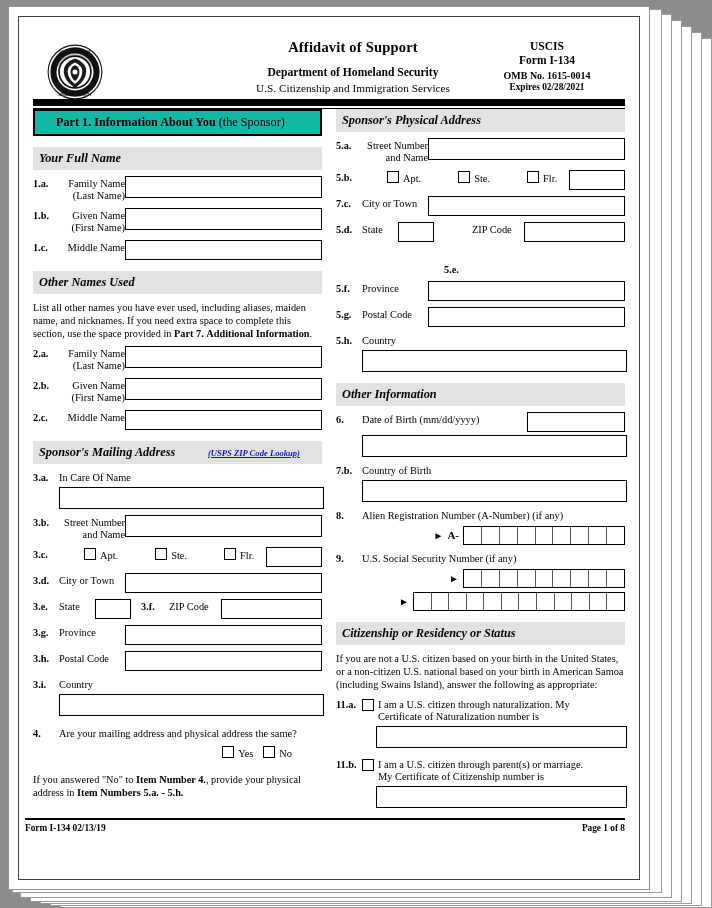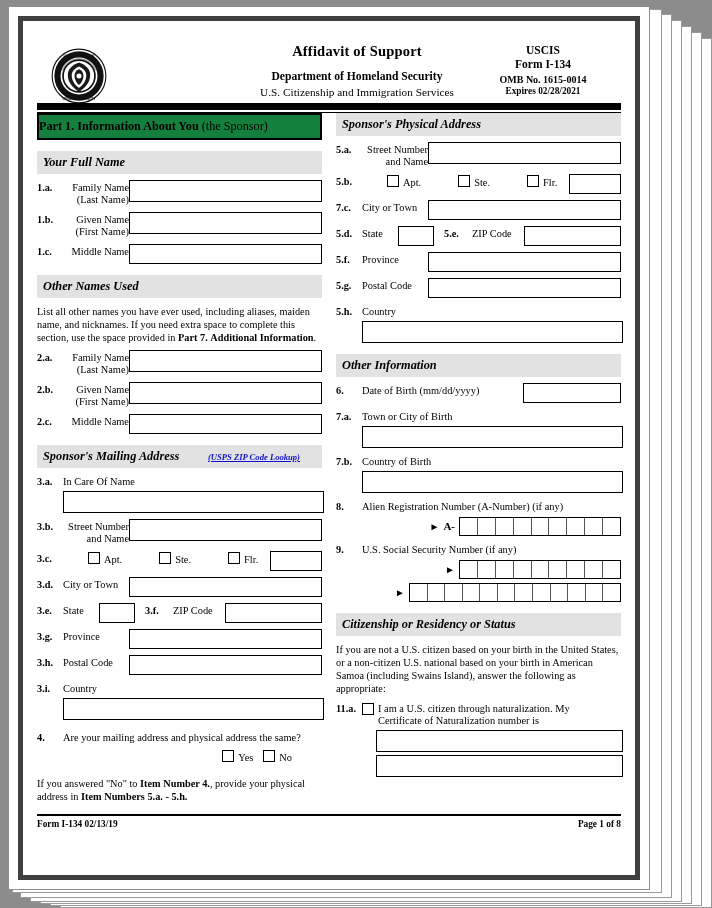--- a/index.html
+++ b/index.html
@@ -22,21 +22,21 @@
     left:8px;top:6px;
     width:642px;height:884px;
     background:#ffffff;
     border:1px solid #8f8f8f;
     box-sizing:border-box;
     z-index:20;
   }
   .page-inner{
     position:absolute;
     left:9px;top:9px;right:9px;bottom:9px;
-    border:5px solid #404040;
+    border:1px solid #404040;
     box-sizing:border-box;
   }
   .content{
     position:absolute;
     left:0;top:0;right:0;bottom:0;
     padding:8px 14px 0 14px;
     box-sizing:border-box;
   }
 
   
@@ -67,22 +67,22 @@
     font-size:11px;font-weight:bold;margin:7px 0 7px 6px;
   }
   .starthere .arrow{font-size:10px;}
 
   
   .cols{display:flex;gap:14px;}
   .col{width:293px;}
 
   
   .part-bar{
-    border:2px solid #000;background:#15803d;
-    padding:3px 0;font-size:12.2px;height:17px;line-height:17px;
+    border:2px solid #000;background:#14b8a6;
+    padding:3px 21px;font-size:12.2px;height:17px;line-height:17px;
     box-sizing:content-box;
   }
   .part-bar b{font-weight:bold;}
   .part-bar span.lt{font-weight:normal;}
 
   
   .sec-head{
     background:#e2e2e2;
     font-style:italic;font-weight:bold;font-size:12.3px;
     padding:4px 6px;margin-top:11px;position:relative;height:15px;line-height:15px;
@@ -122,21 +122,21 @@
 
   
   .cells{display:flex;border:1.6px solid #000;height:17px;}
   .cells div{flex:1;border-right:1px solid #555;}
   .cells div:last-child{border-right:none;}
   .arrow-r{font-size:10px;margin-right:4px;line-height:17px;}
   .cellrow{display:flex;align-items:center;margin-top:4px;justify-content:flex-end;}
 
   
   .footer{
-    position:absolute;left:14px;right:14px;bottom:46px;
+    position:absolute;left:6px;right:14px;bottom:46px;
   }
   .footer .fbar{height:2.5px;background:#000;}
   .footer .frow{display:flex;justify-content:space-between;font-size:9.3px;font-weight:bold;margin-top:3px;}
 
   .mt10{margin-top:10px;}
   .mt14{margin-top:14px;}
 </style>
 </head>
 <body>
 
@@ -372,21 +372,21 @@
       <div class="row">
         <div class="num">7.c.</div>
         <div class="lbl w-city">City or Town</div>
         <div class="box"></div>
       </div>
 
       <div class="row">
         <div class="num">5.d.</div>
         <div class="lbl" style="width:36px;flex:none;">State</div>
         <div class="box small"></div>
-        <div class="num" style="width:28px;margin-left:10px;">5.e.</div>
+        <div class="num" style="width:28px;margin-left:10px;margin-top:40px;">5.e.</div>
         <div class="lbl" style="width:52px;flex:none;">ZIP Code</div>
         <div class="box"></div>
       </div>
 
       <div class="row">
         <div class="num">5.f.</div>
         <div class="lbl" style="width:66px;flex:none;">Province</div>
         <div class="box"></div>
       </div>
 
@@ -405,24 +405,20 @@
       </div>
 
       <div class="sec-head">Other Information</div>
 
       <div class="row">
         <div class="num">6.</div>
         <div class="lbl" style="flex:1;">Date of Birth (mm/dd/yyyy)</div>
         <div class="box" style="flex:none;width:96px;"></div>
       </div>
 
-      <div class="row">
-        <div class="num">7.a.</div>
-        <div class="lbl">Town or City of Birth</div>
-      </div>
       <div class="fullrow">
         <div class="box full"></div>
       </div>
 
       <div class="row">
         <div class="num">7.b.</div>
         <div class="lbl">Country of Birth</div>
       </div>
       <div class="fullrow">
         <div class="box full"></div>
@@ -494,20 +490,28 @@
         <span class="cb" style="margin-top:2px;flex:none;"></span>
         <div class="lbl" style="flex:1;">
           <span>I am a U.S. citizen through naturalization.  My</span><br>
           <span>Certificate of Naturalization number is</span>
         </div>
       </div>
       <div class="fullrow" style="margin-left:40px;">
         <div class="box full"></div>
       </div>
 
+      <div class="row" style="margin-top:9px;">
+        <div class="num">11.b.</div>
+        <span class="cb" style="margin-top:2px;flex:none;"></span>
+        <div class="lbl" style="flex:1;">
+          <span>I am a U.S. citizen through parent(s) or marriage.</span><br>
+          <span>My Certificate of Citizenship number is</span>
+        </div>
+      </div>
       <div class="fullrow" style="margin-left:40px;">
         <div class="box full"></div>
       </div>
 
     </div>
   </div>
 
   <div class="footer">
     <div class="fbar"></div>
     <div class="frow">

